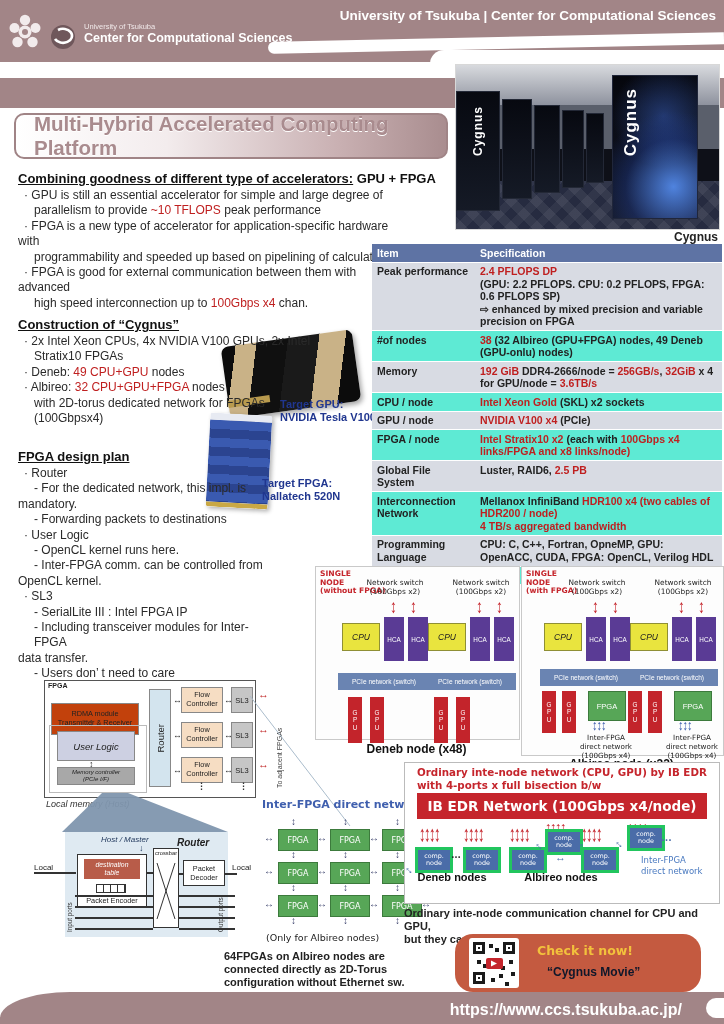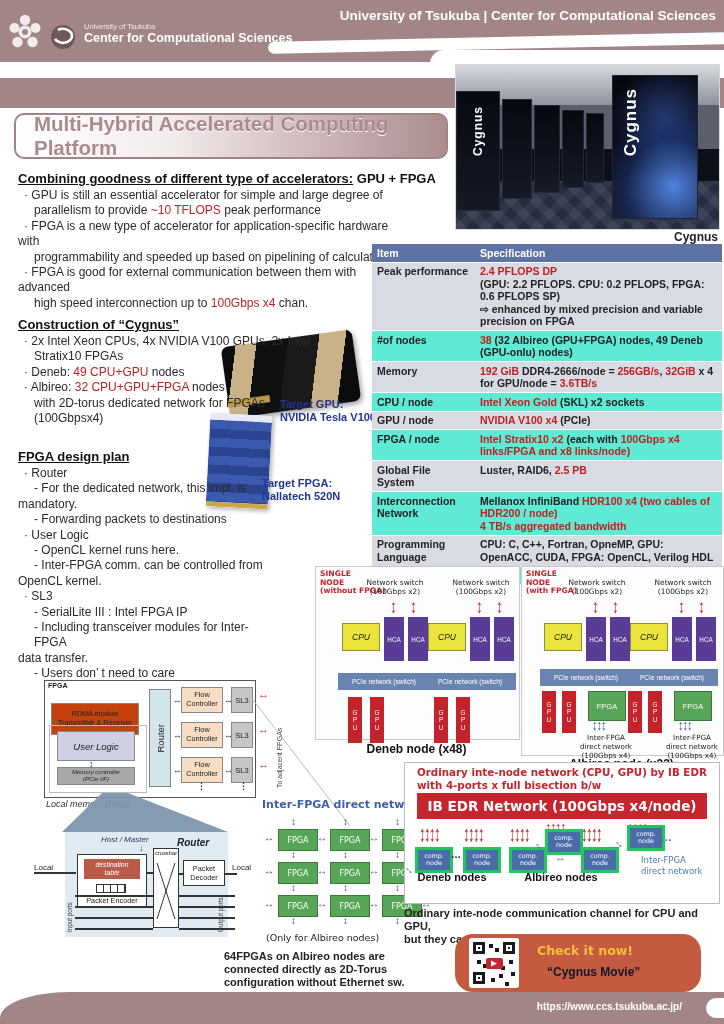--- a/index.html
+++ b/index.html
@@ -108,21 +108,21 @@
   .bluea{position:absolute;color:#4a6ea9;font-weight:bold;font-size:11px;}
   .ibcap{position:absolute;font-size:11px;font-weight:bold;color:#111;text-align:center;}
   .note{font-size:11px;line-height:13px;font-weight:bold;color:#222;}
   
   .qrbox{left:455px;top:934px;width:246px;height:58px;background:#c45a40;border-radius:18px;}
   .qrwhite{position:absolute;left:14px;top:4px;width:50px;height:50px;background:#fff;border-radius:3px;}
   .qcheck{position:absolute;left:82px;top:9px;color:#f2c13c;font-size:12.5px;font-weight:bold;font-family:"DejaVu Sans",sans-serif;}
   .qmovie{position:absolute;left:92px;top:31px;color:#0f172a;font-size:12px;font-weight:bold;}
   
   .foot{left:0;top:992px;width:724px;height:32px;background:#a28587;border-top-left-radius:70px 26px;}
-  .furl{right:42px;top:9px;color:#fff;font-size:10px;font-weight:bold;position:absolute;}
+  .furl{right:42px;top:9px;color:#fff;font-size:16px;font-weight:bold;position:absolute;}
   .fnotch{left:706px;top:998px;width:18px;height:20px;background:#fff;border-radius:10px 0 0 10px;}
 </style>
 </head>
 <body>
 
 <div id="canvas">
 
   <div class="a hdr">
     <div class="a" style="left:8px;top:12px;">
       <svg width="34" height="40" viewBox="0 0 34 40">

